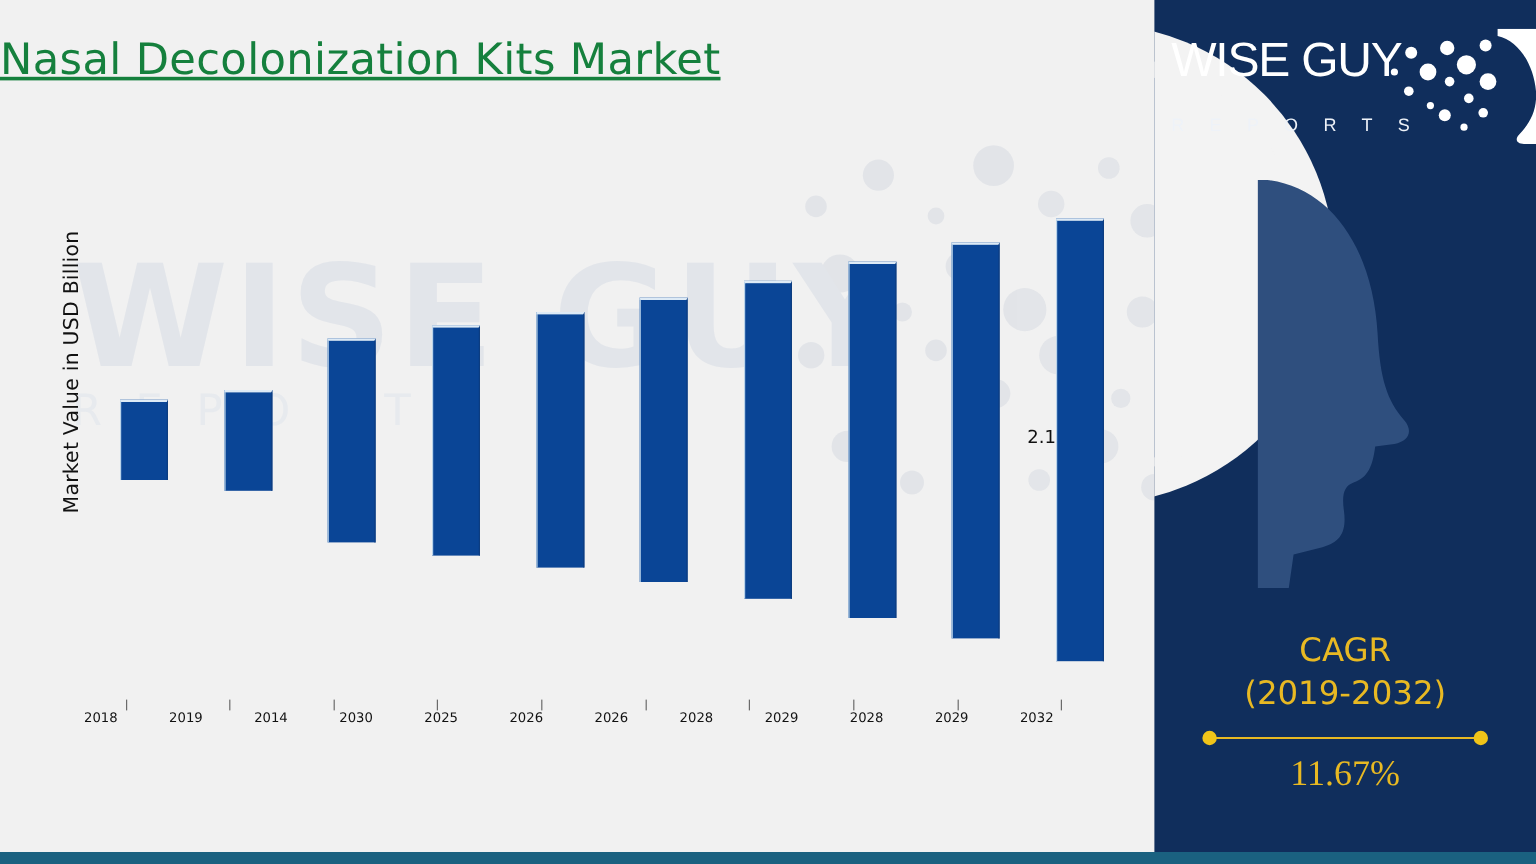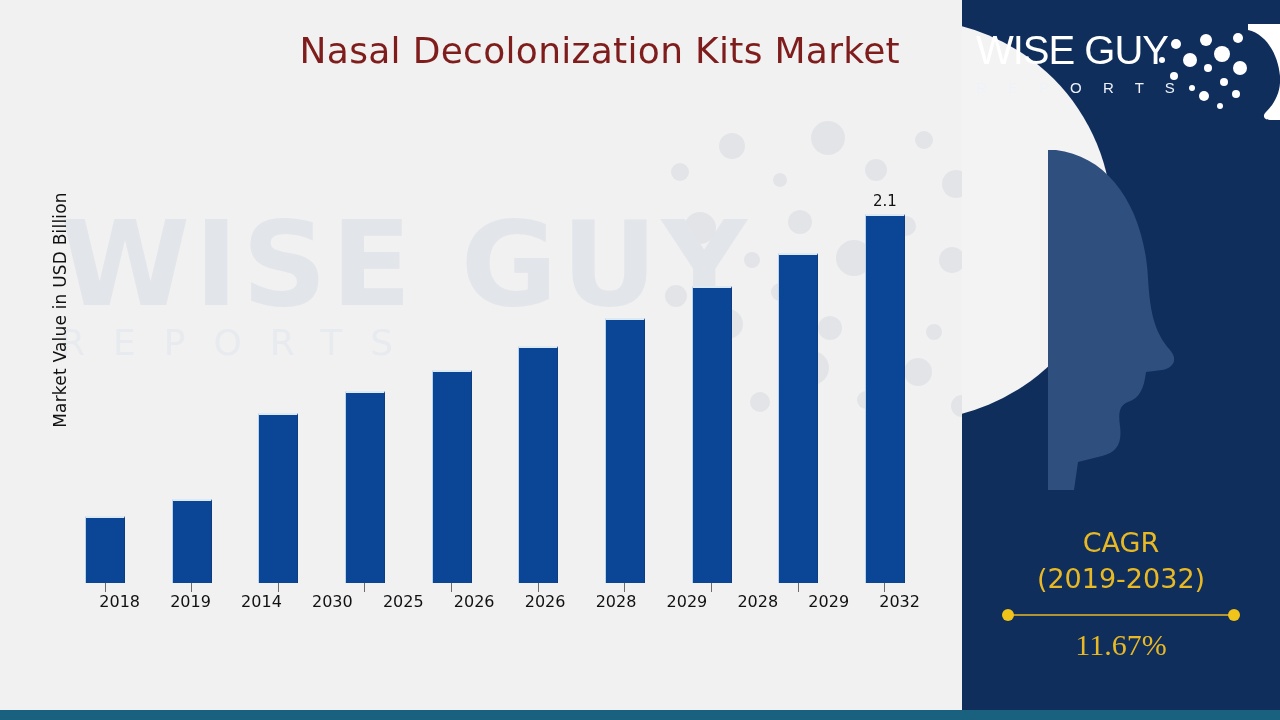--- a/index.html
+++ b/index.html
@@ -35,24 +35,25 @@
   }
   #wm-sub {
     font-family:"DejaVu Sans", sans-serif;
     font-size:36px; font-weight:400; letter-spacing:28px;
     color:#e7eaee; line-height:1; margin-top:2px; white-space:nowrap;
   }
 
   
   #chart-title {
     position:absolute; left:0; top:30px; width:900px;
-    text-align:right;
-    font-size:36px; font-weight:400; color:#7f1d1d;
+    text-align:left;
+    font-size:36px; font-weight:400; color:#15803d;
     letter-spacing:.3px;
     font-family:"DejaVu Sans", sans-serif;
+    text-decoration:underline;
   }
 
   
   #y-axis-title {
     position:absolute;
     left:-120px; top:300px;
     width:360px; text-align:center;
     transform:rotate(-90deg);
     transform-origin:center center;
     font-size:17px; color:#111; letter-spacing:.2px;
@@ -62,21 +63,21 @@
   #plot {
     position:absolute; left:70px; top:150px;
     width:850px; height:433px;
   }
   #bars {
     position:absolute; left:0; bottom:0; width:850px; height:433px;
     display:flex; align-items:flex-end; justify-content:space-between;
   }
   .bar-slot {
     width:70px; height:100%;
-    display:flex; flex-direction:column; justify-content:flex-end; align-items:center;
+    display:flex; flex-direction:row; justify-content:flex-end; align-items:center;
     position:relative;
   }
   .bar-value {
     font-size:15px; color:#111; line-height:1;
     margin-bottom:4px; height:16px;
   }
   .bar-value.empty { visibility:hidden; }
   .bar {
     width:40px;
     background:#0a4596;
@@ -88,22 +89,22 @@
     position:absolute; bottom:-9px; left:50%; margin-left:-.5px;
     width:1px; height:9px; background:#6b6b6b;
   }
 
   
   #x-labels {
     position:absolute; left:70px; top:592px; width:850px;
     display:flex; justify-content:space-between;
   }
   .x-label {
-    width:70px; text-align:right;
-    font-size:16px; color:#111;
+    width:70px; text-align:left;
+    font-size:11px; color:#111;
   }
 
   
   #right-panel {
     position:absolute; left:962px; top:0; width:318px; height:720px;
     background:#102e5c; overflow:hidden;
   }
   
   #white-arc {
     position:absolute; left:-250px; top:20px;
@@ -127,21 +128,21 @@
   
   #logo-block { position:absolute; left:14px; top:30px; width:292px; height:96px; }
   #logo-word {
     font-size:40px; font-weight:400; color:#ffffff;
     letter-spacing:-1px; line-height:1;
     font-family:"Liberation Sans", sans-serif;
     white-space:nowrap;
   }
   #logo-sub {
     font-size:15px; font-weight:400; color:#eef2f8;
-    letter-spacing:8.5px; line-height:1; margin-top:10px;
+    letter-spacing:8.5px; line-height:1; margin-top:27px;
     font-family:"Liberation Sans", sans-serif;
     white-space:nowrap;
   }
   #logo-dots { position:absolute; left:176px; top:-6px; width:130px; height:100px; }
   #logo-dots circle, #logo-dots path { fill:#ffffff; }
 
   
   #cagr-block {
     position:absolute; left:0; top:525px; width:318px; text-align:center;
   }

